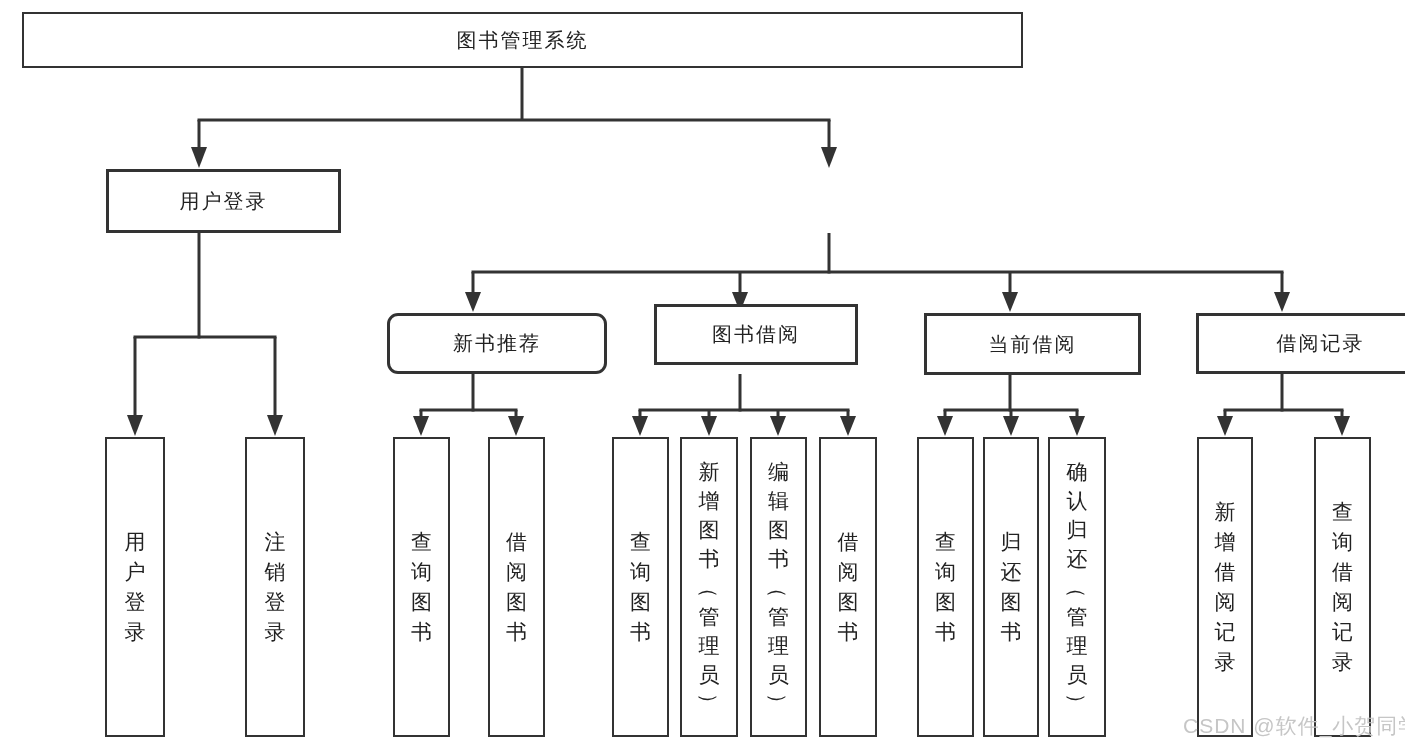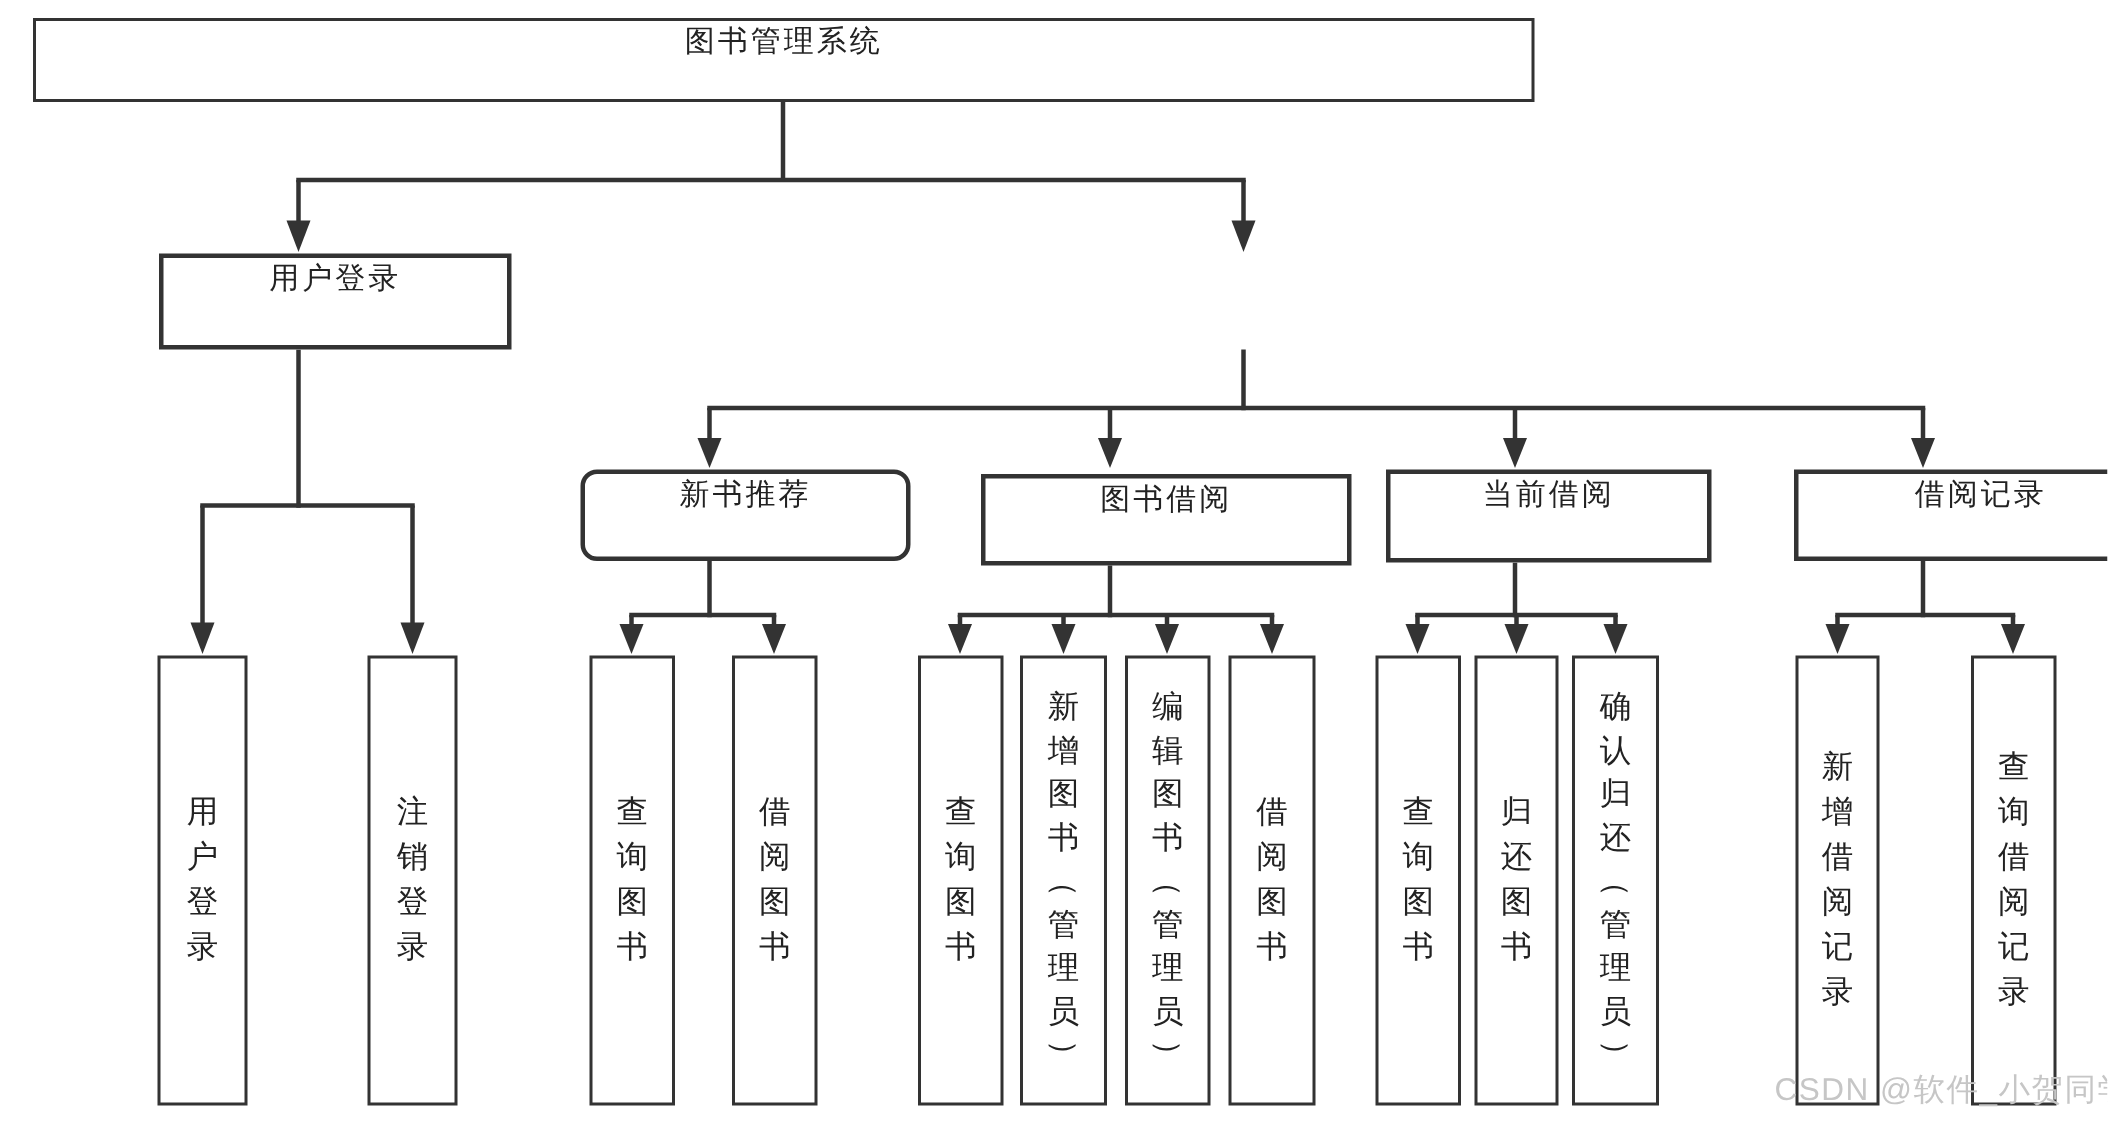--- a/index.html
+++ b/index.html
@@ -17,20 +17,21 @@
     left: 0; top: 0;
     width: 1405px; height: 747px;
     z-index: 0;
   }
   .node {
     position: absolute;
     background: #ffffff;
     border: 2px solid #333333;
     box-sizing: border-box;
     display: flex;
+    align-items: center;
     justify-content: center;
     z-index: 1;
   }
   .h-node {
     font-size: 20px;
     letter-spacing: 2px;
     white-space: nowrap;
   }
   .lvl2, .lvl3 { border-width: 3px; margin-left: 24px; }
   .v-node {
@@ -53,21 +54,21 @@
     letter-spacing: 1px;
     color: #c6c6c6;
     z-index: 5;
     white-space: nowrap;
   }
   
   #n-root   { left: 22px;  top: 12px;  width: 1001px; height: 56px; }
   #n-login  { left: 82px;  top: 169px; width: 235px;  height: 64px; }
   #n-mgmt   { left: 712px; top: 169px; width: 235px;  height: 64px; }
   #n-newrec { left: 363px; top: 313px; width: 220px;  height: 61px; border-radius: 11px; }
-  #n-borrow { left: 630px; top: 316px; width: 247px;  height: 61px; }
+  #n-borrow { left: 630px; top: 304px; width: 204px;  height: 61px; }
   #n-currnt { left: 900px; top: 313px; width: 217px;  height: 62px; }
   #n-record { left: 1172px;top: 313px; width: 249px;  height: 61px; }
   .leaf { top: 437px; height: 300px; }
   #l-a { left: 105px;  width: 60px; }
   #l-b { left: 245px;  width: 60px; }
   #l-c { left: 393px;  width: 57px; }
   #l-d { left: 488px;  width: 57px; }
   #l-e { left: 612px;  width: 57px; }
   #l-f { left: 680px;  width: 58px; }
   #l-g { left: 750px;  width: 57px; }

